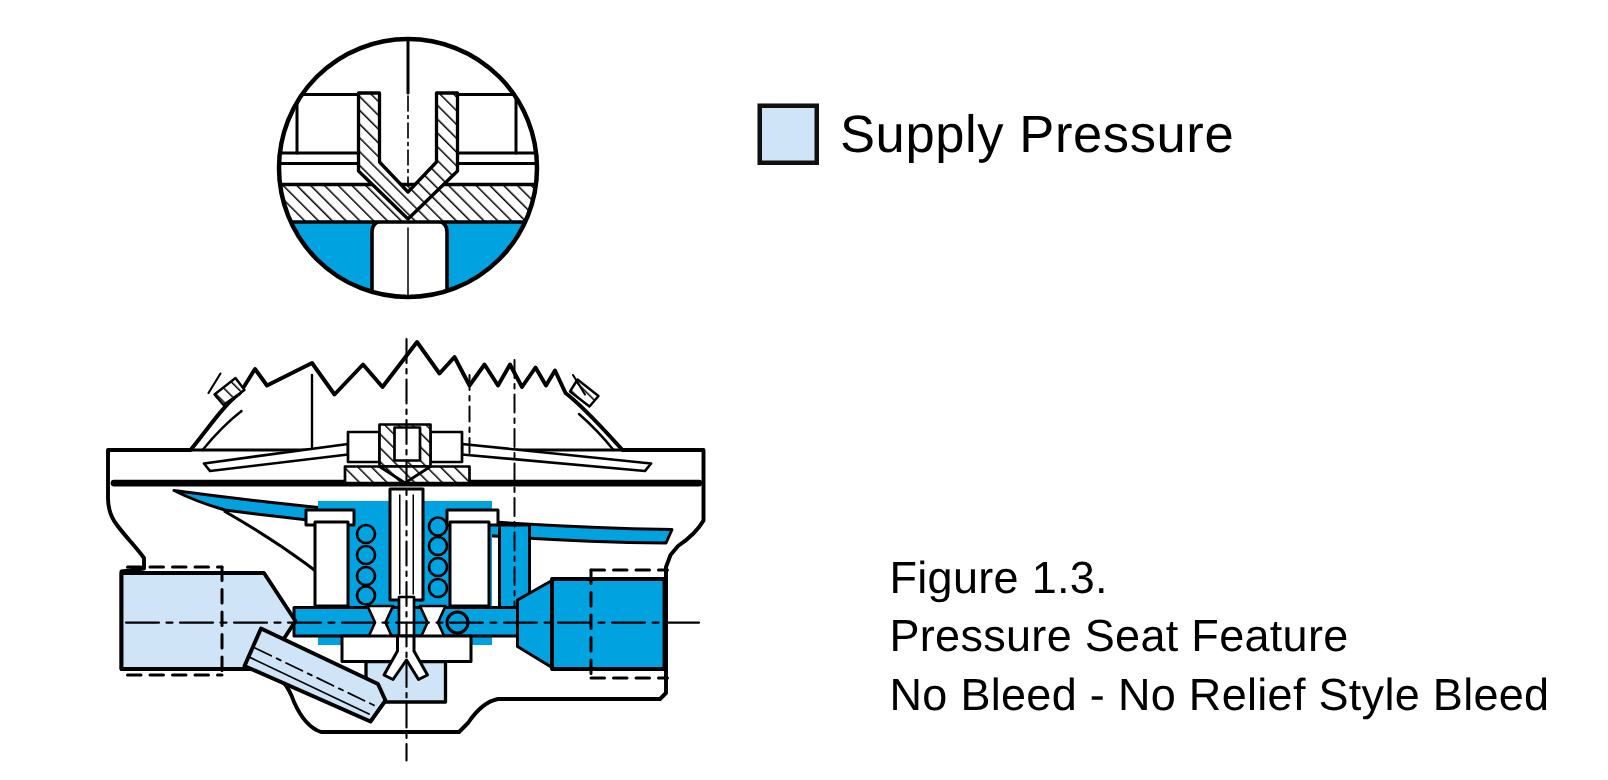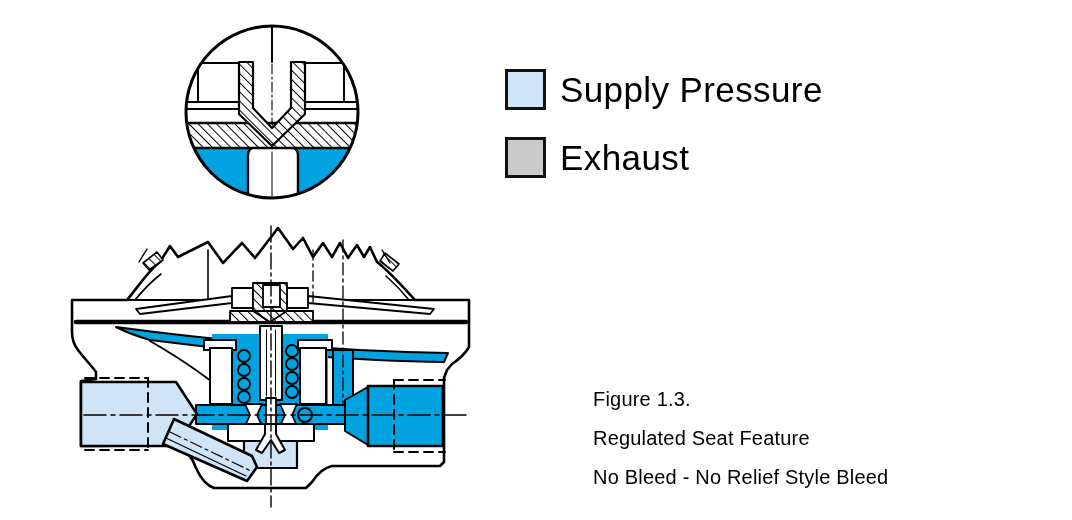--- a/index.html
+++ b/index.html
@@ -6,21 +6,21 @@
   #stage{position:relative;width:1072px;height:520px;background:var(--background,#fff);overflow:hidden;
          font-family:"Liberation Sans", sans-serif;color:#000;}
   #drawing{position:absolute;left:0;top:0;}
   .legend{position:absolute;left:505px;top:69px;display:flex;flex-direction:column;gap:27px;}
   .lg-row{display:flex;align-items:center;}
   .swatch{width:41px;height:41px;border:3px solid #101010;box-sizing:border-box;flex:0 0 auto;}
   .sw-supply{background:var(--supply);}
   .sw-regulated{background:var(--regulated);}
   .sw-exhaust{background:var(--exhaust);}
   .lg-label{margin-left:14px;font-size:35px;letter-spacing:.4px;white-space:nowrap;}
-  .caption{position:absolute;left:593px;top:380px;font-size:20px;line-height:39px;letter-spacing:.2px;white-space:nowrap;}
+  .caption{position:absolute;left:593px;top:366px;font-size:30px;line-height:39px;letter-spacing:.2px;white-space:nowrap;}
 </style>
 </head>
 <body>
 
 <div id="stage">
 
   <svg id="drawing" width="1072" height="520" viewBox="0 0 1072 520">
     <defs>
       <pattern id="hatch" patternUnits="userSpaceOnUse" width="6.5" height="6.5" patternTransform="rotate(-45)">
         <rect width="6.5" height="6.5" fill="#ffffff"></rect>
@@ -174,25 +174,21 @@
       </g>
       <circle cx="272" cy="112" r="86" stroke-width="3"></circle>
     </g>
   </svg>
 
   <div class="legend">
     <div class="lg-row">
       <span class="swatch sw-supply"></span>
       <span class="lg-label">Supply Pressure</span>
     </div>
-    <div class="lg-row">
-      <span class="swatch sw-exhaust"></span>
-      <span class="lg-label">Exhaust</span>
-    </div>
   </div>
 
   <div class="caption">
     <div>Figure 1.3.</div>
-    <div>Regulated Seat Feature</div>
+    <div>Pressure Seat Feature</div>
     <div>No Bleed - No Relief Style Bleed</div>
   </div>
 
 </div>
 
 </body></html>

